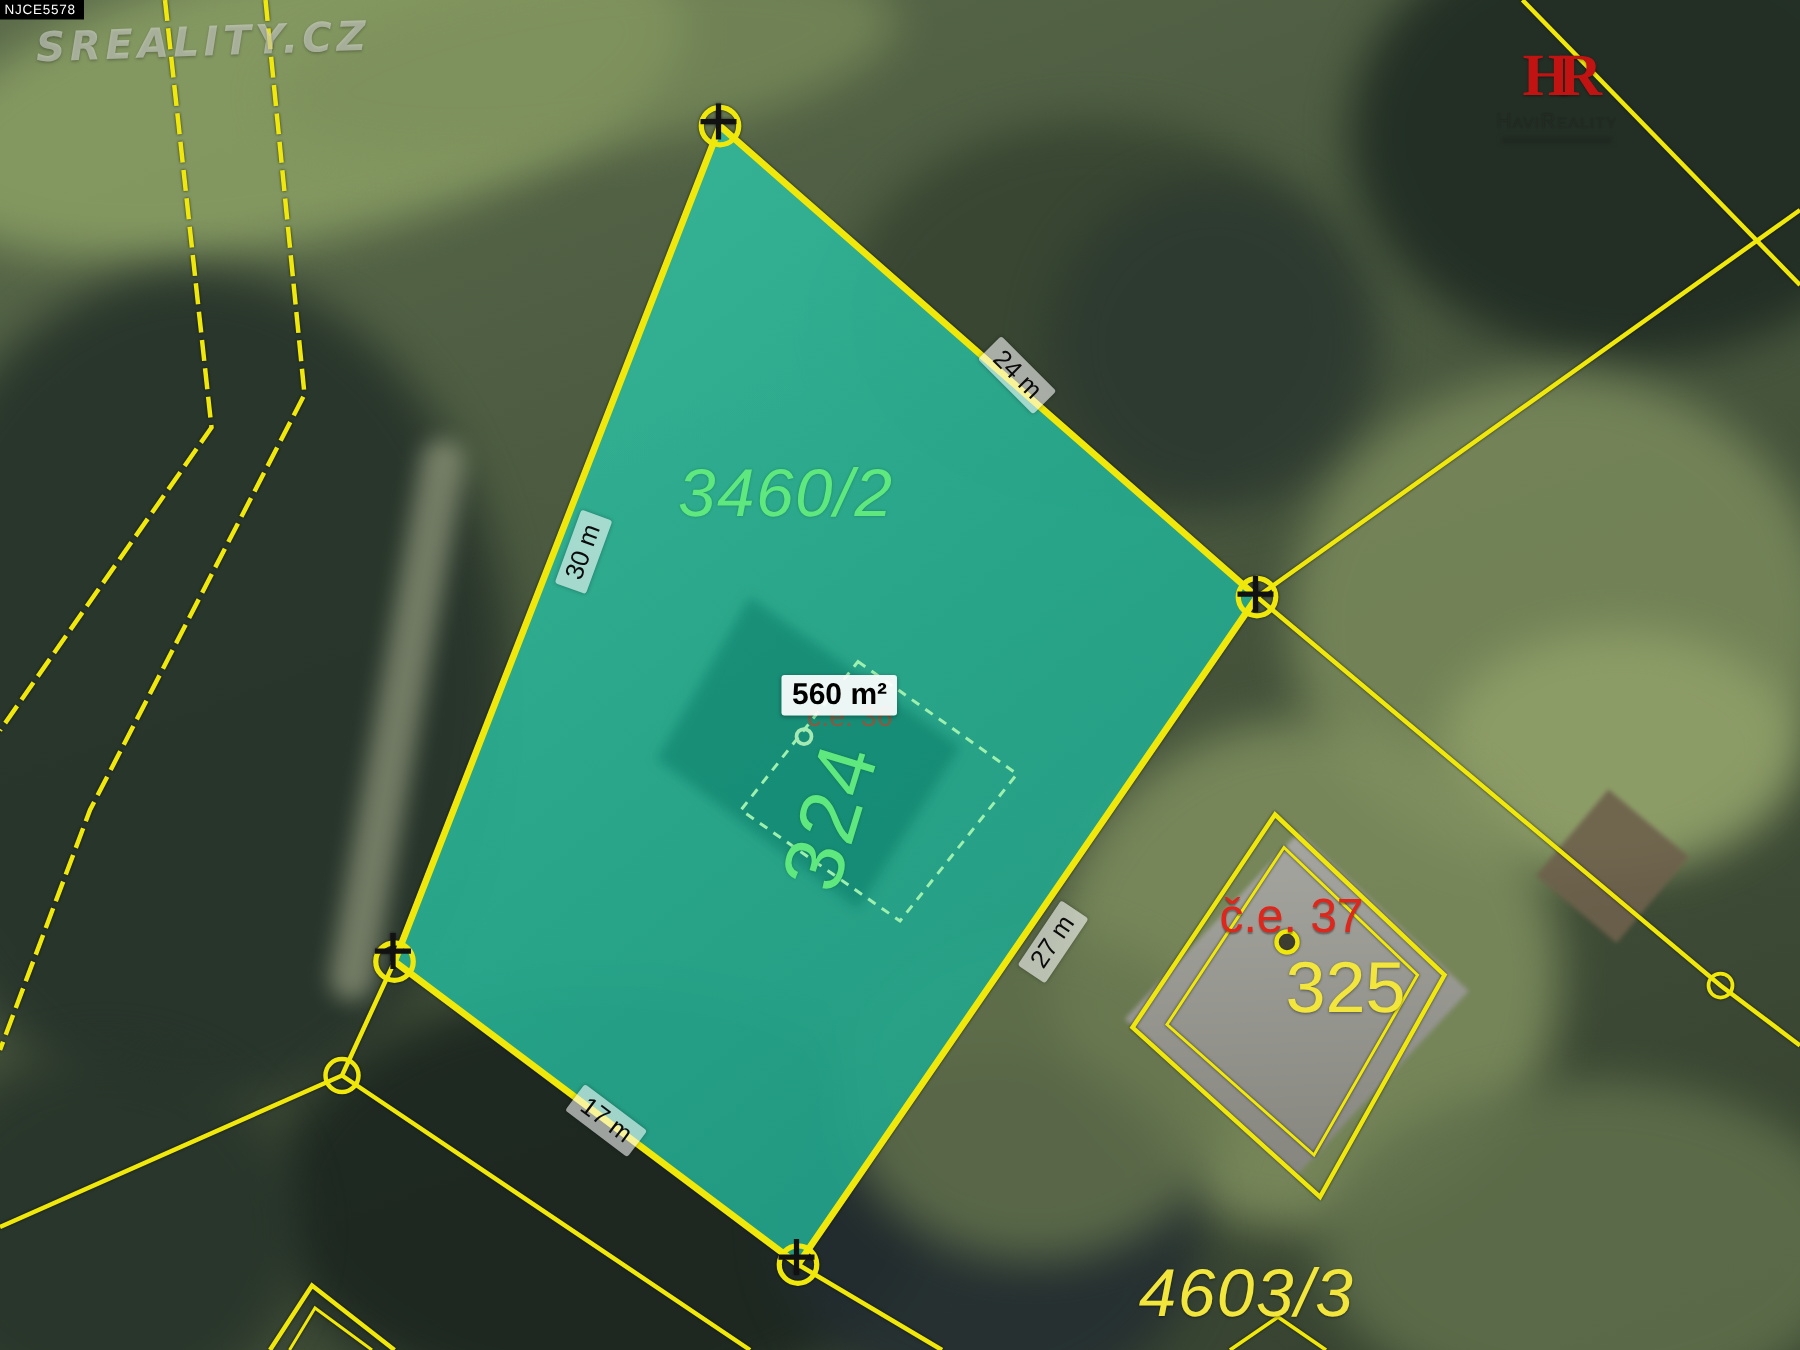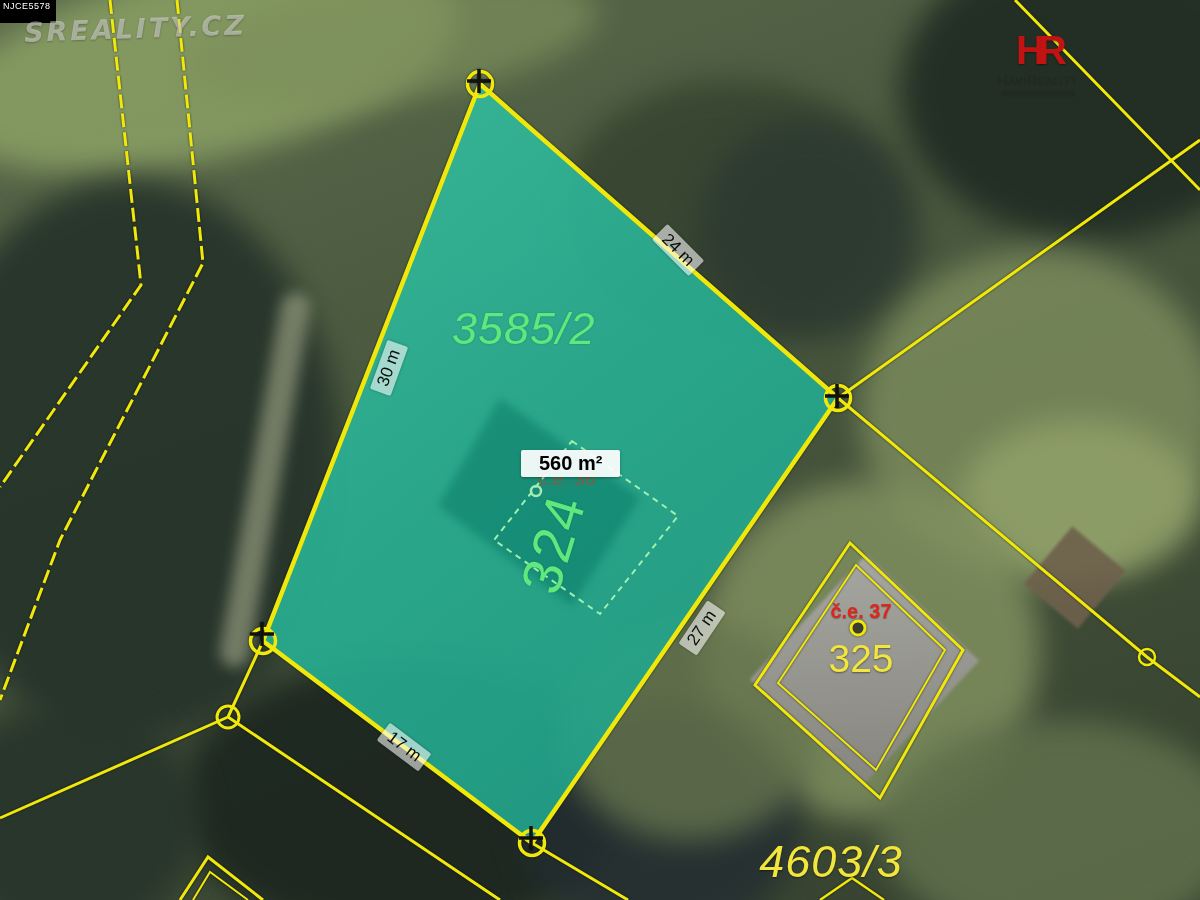--- a/index.html
+++ b/index.html
@@ -14,35 +14,35 @@
   .yellowwork{filter:drop-shadow(0 0 1.2px rgba(0,0,0,0.65));}
   .lbl{position:absolute;z-index:30;white-space:nowrap;}
   .parcel-num{font-style:italic;letter-spacing:1px;}
   .edge-label{
     background:rgba(252,252,252,0.58);color:#0b0b0b;font-size:17px;
     padding:1px 7px;border-radius:2px;box-shadow:0 0 3px rgba(0,0,0,0.3);
     transform-origin:center;
   }
   .area-box{
     background:rgba(255,255,255,0.92);color:#000;font-weight:bold;font-size:20px;
-    padding:2px 18px;border-radius:2px;box-shadow:0 1px 3px rgba(0,0,0,0.35);z-index:32;
+    padding:2px 7px;border-radius:2px;box-shadow:0 1px 3px rgba(0,0,0,0.35);z-index:32;
   }
   .id-box{
-    left:0;top:0;background:#000;color:#fff;font-size:9px;padding:1px 5px 12px 3px;
+    left:0;top:0;background:#000;color:#fff;font-size:9px;padding:1px 5px 2px 3px;
     letter-spacing:0.5px;z-index:40;
   }
   .watermark{
     left:24px;top:13px;z-index:40;font-size:27px;font-weight:bold;font-style:italic;
     font-family:"DejaVu Sans",sans-serif;letter-spacing:3px;
     color:rgba(235,235,235,0.5);text-shadow:0 1px 2px rgba(0,0,0,0.25);
     transform:rotate(-2deg);
   }
   .brand{left:968px;top:30px;width:140px;text-align:center;z-index:40;}
   .brand .monogram{
-    font-family:Liberation Sans, sans-serif;font-weight:bold;font-size:40px;line-height:40px;
+    font-family:Liberation Serif, serif;font-weight:bold;font-size:40px;line-height:40px;
     color:#c21313;letter-spacing:-7px;text-shadow:0 1px 2px rgba(0,0,0,0.4);text-align:center;
   }
   .brand .name{
     font-variant:small-caps;font-size:14px;letter-spacing:1px;margin-top:2px;
     color:rgba(38,44,38,0.88);text-shadow:0 0 1px rgba(0,0,0,0.3);
   }
   .brand .tagline{width:74px;height:5px;margin:3px auto 0;background:rgba(30,36,30,0.6);filter:blur(1.4px);}
 </style>
 </head>
 <body>
@@ -121,31 +121,31 @@
       </g>
       <g>
         <circle cx="263" cy="641" r="12.5" stroke-width="3.5"></circle>
         <path d="M250,634 L274,634 M262,622 L262,646" stroke="#111" stroke-width="3.5"></path>
       </g>
       <circle cx="228" cy="717" r="11" stroke-width="3"></circle>
       <circle cx="1147" cy="657" r="8" stroke-width="2.5"></circle>
     </g>
   </svg>
 
-  <div class="lbl parcel-num" style="left:452px;top:303px;font-size:45px;color:#5fe87d;text-shadow:0 0 2px rgba(0,70,35,0.35);">3585/2</div>
+  <div class="lbl parcel-num" style="left:452px;top:303px;font-size:45px;color:#5fe87d;text-shadow:0 0 2px rgba(0,70,35,0.35);">3460/2</div>
 
   <div class="lbl area-box" style="left:521px;top:450px;">560 m²</div>
 
   <div class="lbl" style="left:538px;top:468px;font-size:19px;font-weight:normal;color:rgba(166,78,52,0.8);z-index:29;">č.e. 36</div>
 
   <div class="lbl" style="left:553px;top:544px;font-size:56px;color:#5fe87d;letter-spacing:2px;transform:translate(-50%,-50%) rotate(-73deg);text-shadow:0 0 2px rgba(0,70,35,0.35);">324</div>
 
-  <div class="lbl" style="left:861px;top:659px;font-size:39px;color:#f2e63c;transform:translate(-50%,-50%);text-shadow:0 1px 2px rgba(0,0,0,0.45);">325</div>
+  <div class="lbl" style="left:897px;top:659px;font-size:48px;color:#f2e63c;transform:translate(-50%,-50%);text-shadow:0 1px 2px rgba(0,0,0,0.45);">325</div>
 
-  <div class="lbl" style="left:861px;top:611px;font-size:20px;font-weight:bold;color:#e0251a;transform:translate(-50%,-50%);text-shadow:0 1px 1px rgba(0,0,0,0.35);">č.e. 37</div>
+  <div class="lbl" style="left:861px;top:611px;font-size:32px;font-weight:normal;color:#e0251a;transform:translate(-50%,-50%);text-shadow:0 1px 1px rgba(0,0,0,0.35);">č.e. 37</div>
 
   <div class="lbl parcel-num" style="left:790px;top:862px;font-size:45px;color:#f2e63c;transform:translate(-50%,-50%);text-shadow:0 1px 2px rgba(0,0,0,0.45);margin-left:41px;">4603/3</div>
 
   <div class="lbl edge-label" style="left:678px;top:250px;transform:translate(-50%,-50%) rotate(45deg);">24 m</div>
   <div class="lbl edge-label" style="left:389px;top:368px;transform:translate(-50%,-50%) rotate(-70deg);">30 m</div>
   <div class="lbl edge-label" style="left:702px;top:628px;transform:translate(-50%,-50%) rotate(-56deg);">27 m</div>
   <div class="lbl edge-label" style="left:404px;top:747px;transform:translate(-50%,-50%) rotate(37deg);">17 m</div>
 
   <div class="lbl id-box">NJCE5578</div>
   <div class="lbl watermark">SREALITY.CZ</div>

